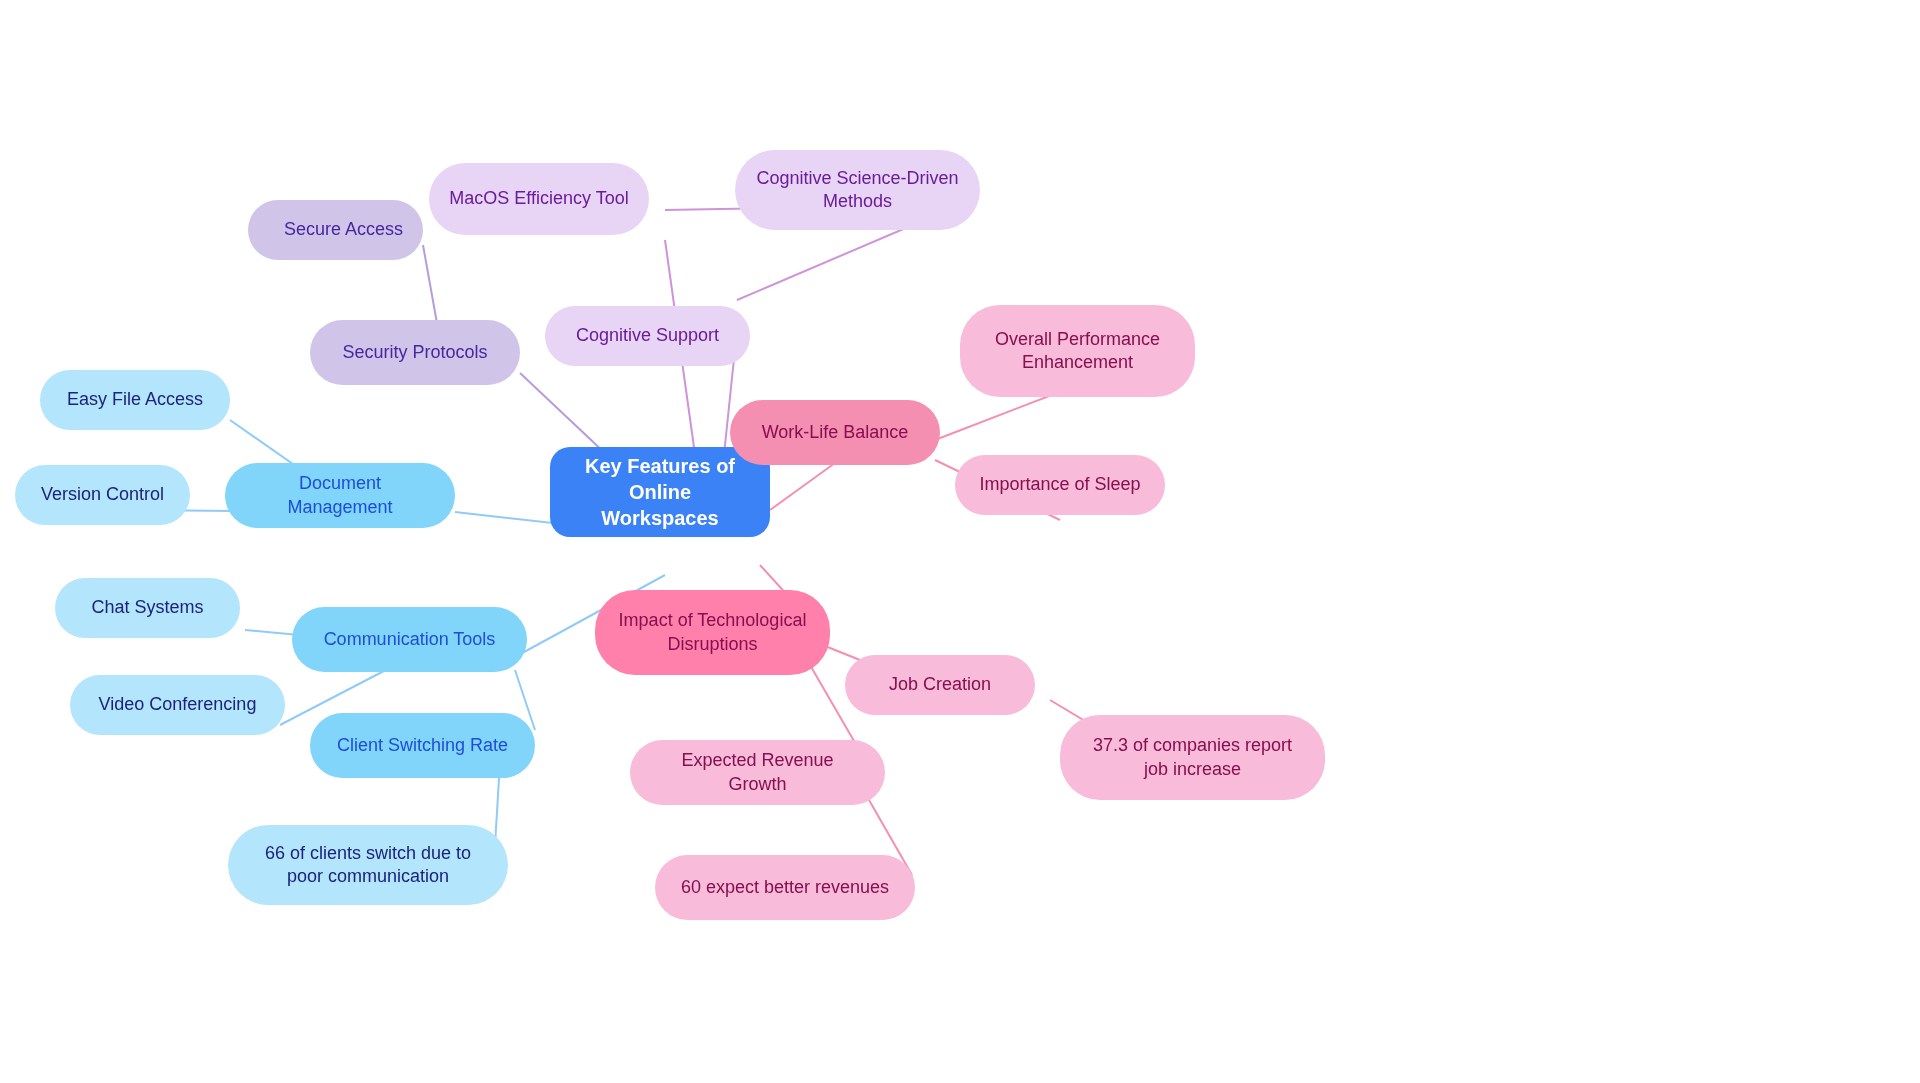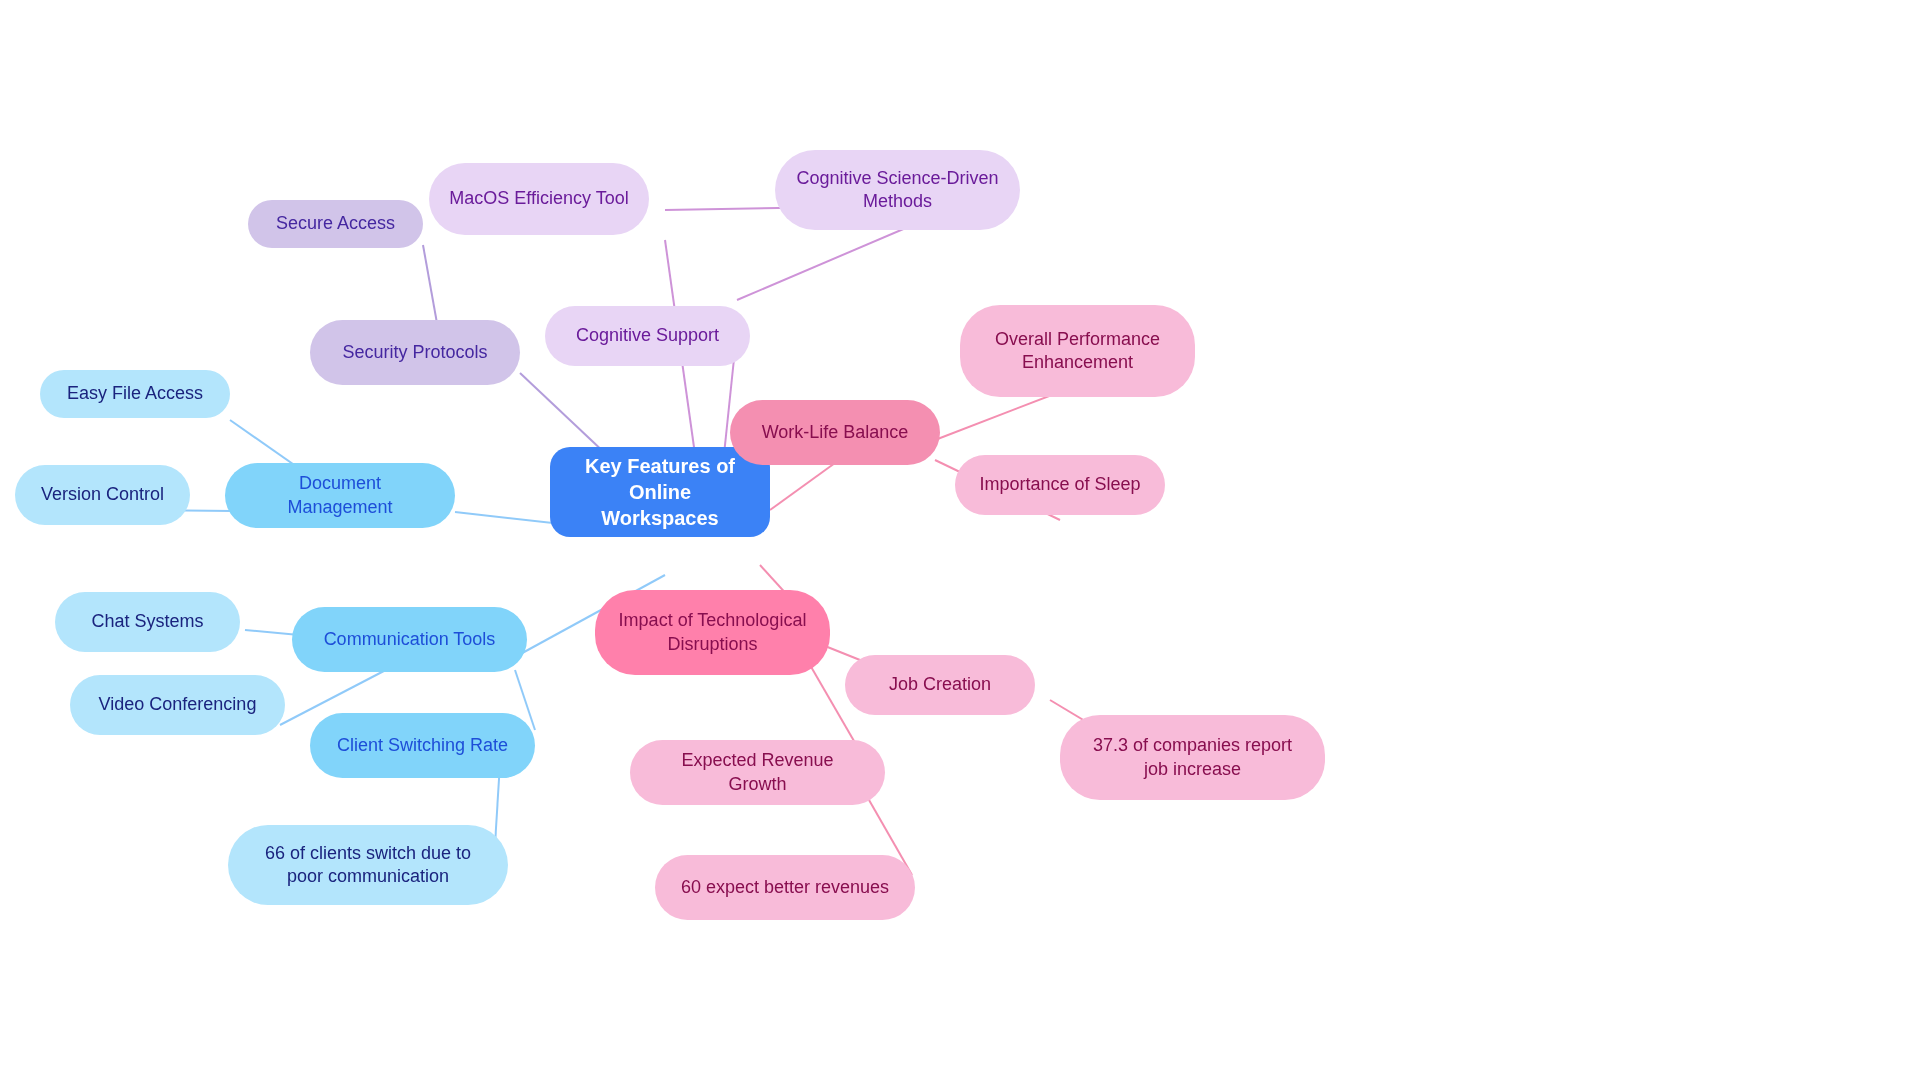--- a/index.html
+++ b/index.html
@@ -121,45 +121,45 @@
 
 <div class="node node-center" style="left:550px; top:447px; width:220px; height:90px;">
   <span>Key Features of Online
 Workspaces</span>
 </div>
 
 <div class="node node-blue-dark" style="left:225px; top:463px; width:230px; height:65px;">
   <span>Document Management</span>
 </div>
 
-<div class="node node-blue" style="left:40px; top:370px; width:190px; height:48px;">
+<div class="node node-blue" style="left:40px; top:370px; width:190px; height:60px;">
   <span>Easy File Access</span>
 </div>
 
 <div class="node node-blue" style="left:15px; top:465px; width:175px; height:60px;text-align:center;">
   <span>Version Control</span>
 </div>
 
 <div class="node node-purple" style="left:310px; top:320px; width:210px; height:65px;">
   <span>Security Protocols</span>
 </div>
 
-<div class="node node-purple" style="left:248px; top:200px; width:175px; height:48px;">
+<div class="node node-purple" style="left:248px; top:200px; width:175px; height:60px;justify-content:flex-end;">
   <span>Secure Access</span>
 </div>
 
 <div class="node node-purple-light" style="left:429px; top:163px; width:220px; height:72px;">
   <span>MacOS Efficiency Tool</span>
 </div>
 
 <div class="node node-purple-light" style="left:545px; top:270px; width:205px; height:60px;margin-top:36px;">
   <span>Cognitive Support</span>
 </div>
 
-<div class="node node-purple-light" style="left:775px; top:150px; width:245px; height:80px;">
+<div class="node node-purple-light" style="left:735px; top:150px; width:245px; height:80px;">
   <span>Cognitive Science-Driven
 Methods</span>
 </div>
 
 <div class="node node-pink-dark" style="left:730px; top:400px; width:210px; height:65px;">
   <span>Work-Life Balance</span>
 </div>
 
 <div class="node node-pink" style="left:960px; top:305px; width:235px; height:92px;">
   <span>Overall Performance
@@ -167,21 +167,21 @@
 </div>
 
 <div class="node node-pink" style="left:955px; top:455px; width:210px; height:60px;">
   <span>Importance of Sleep</span>
 </div>
 
 <div class="node node-blue-dark" style="left:292px; top:607px; width:235px; height:65px;">
   <span>Communication Tools</span>
 </div>
 
-<div class="node node-blue" style="left:55px; top:578px; width:185px; height:60px;margin-top:14px;">
+<div class="node node-blue" style="left:55px; top:578px; width:185px; height:60px;">
   <span>Chat Systems</span>
 </div>
 
 <div class="node node-blue" style="left:70px; top:675px; width:215px; height:60px;">
   <span>Video Conferencing</span>
 </div>
 
 <div class="node node-blue-dark" style="left:310px; top:713px; width:225px; height:65px;">
   <span>Client Switching Rate</span>
 </div>

